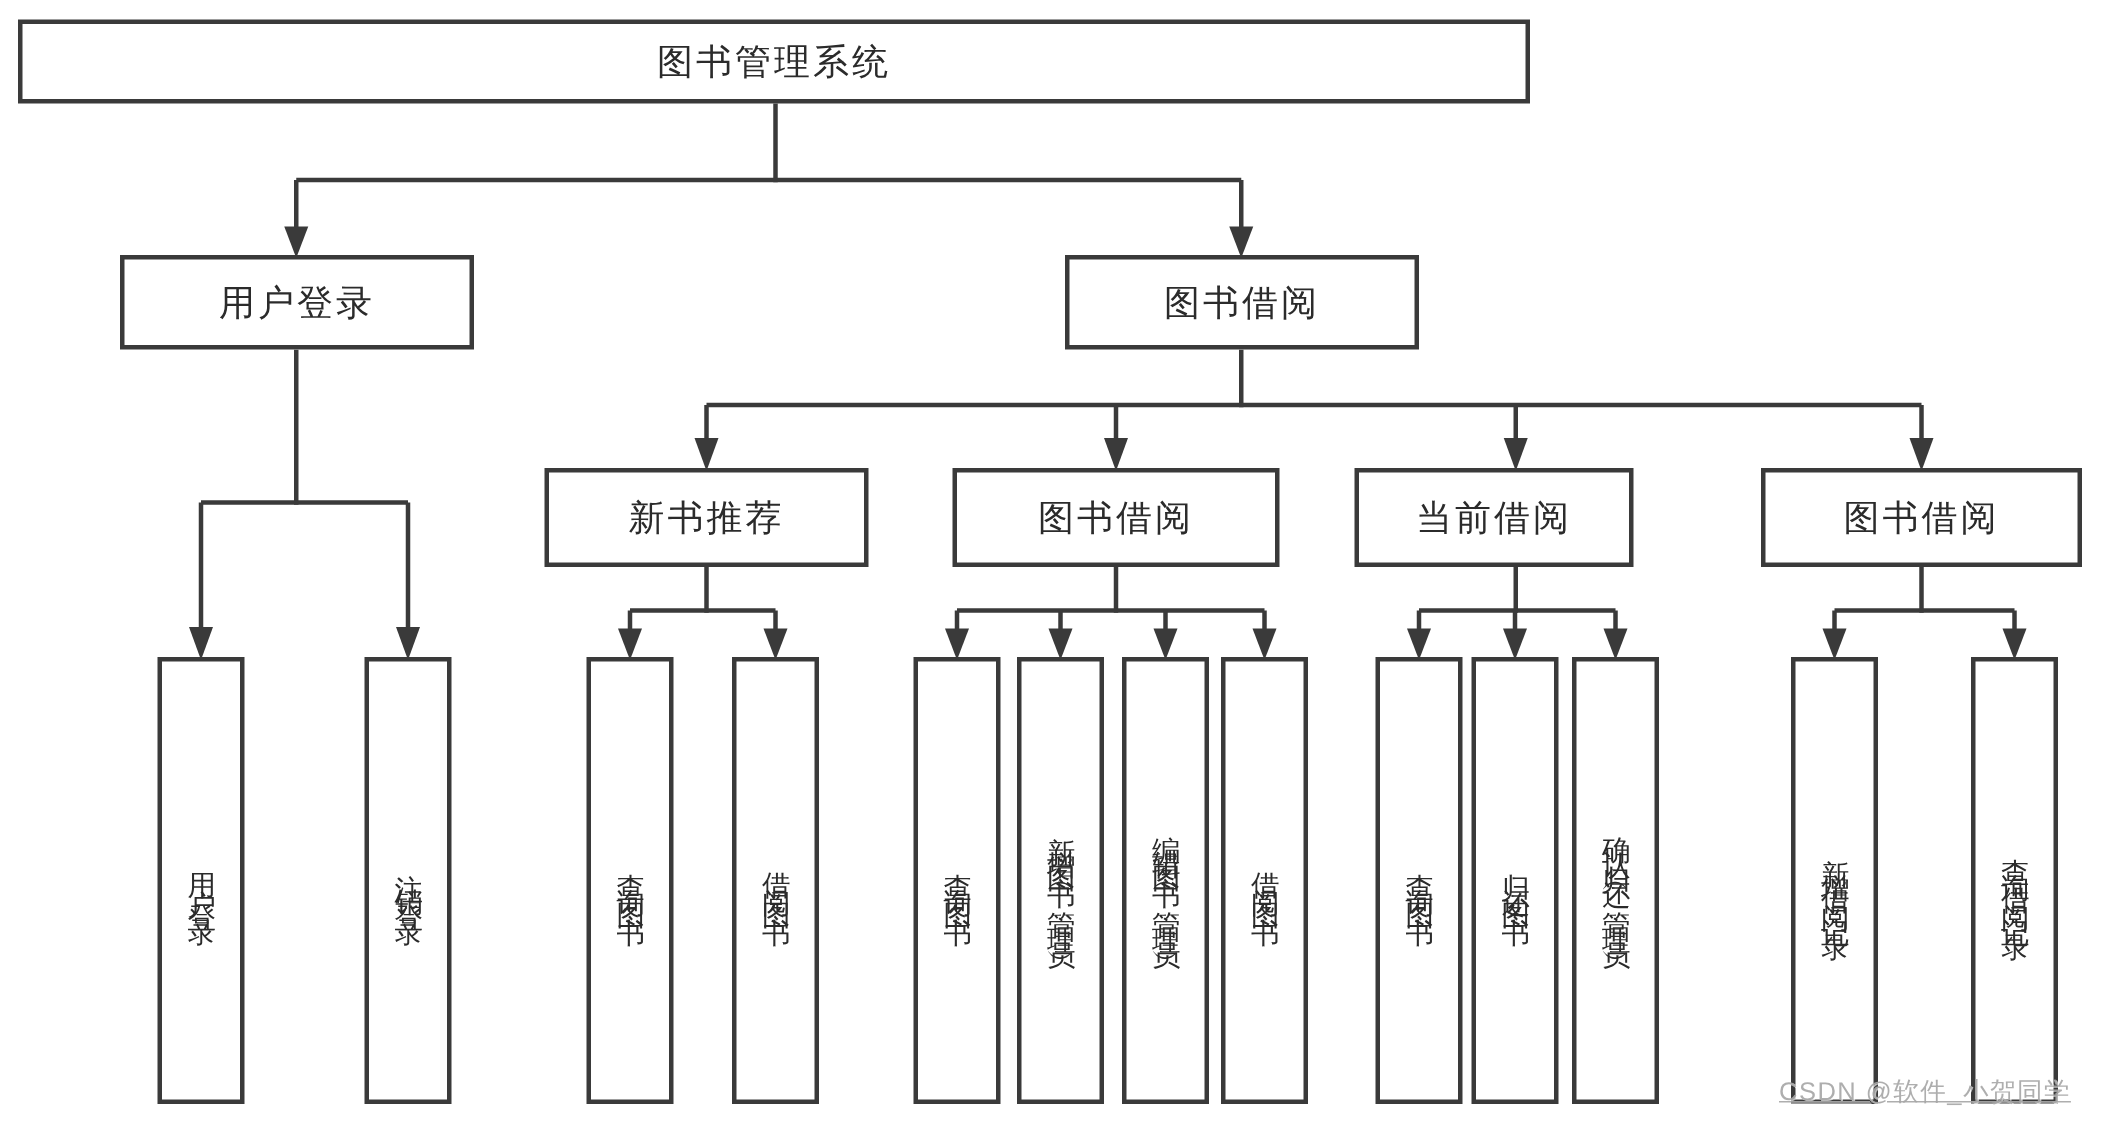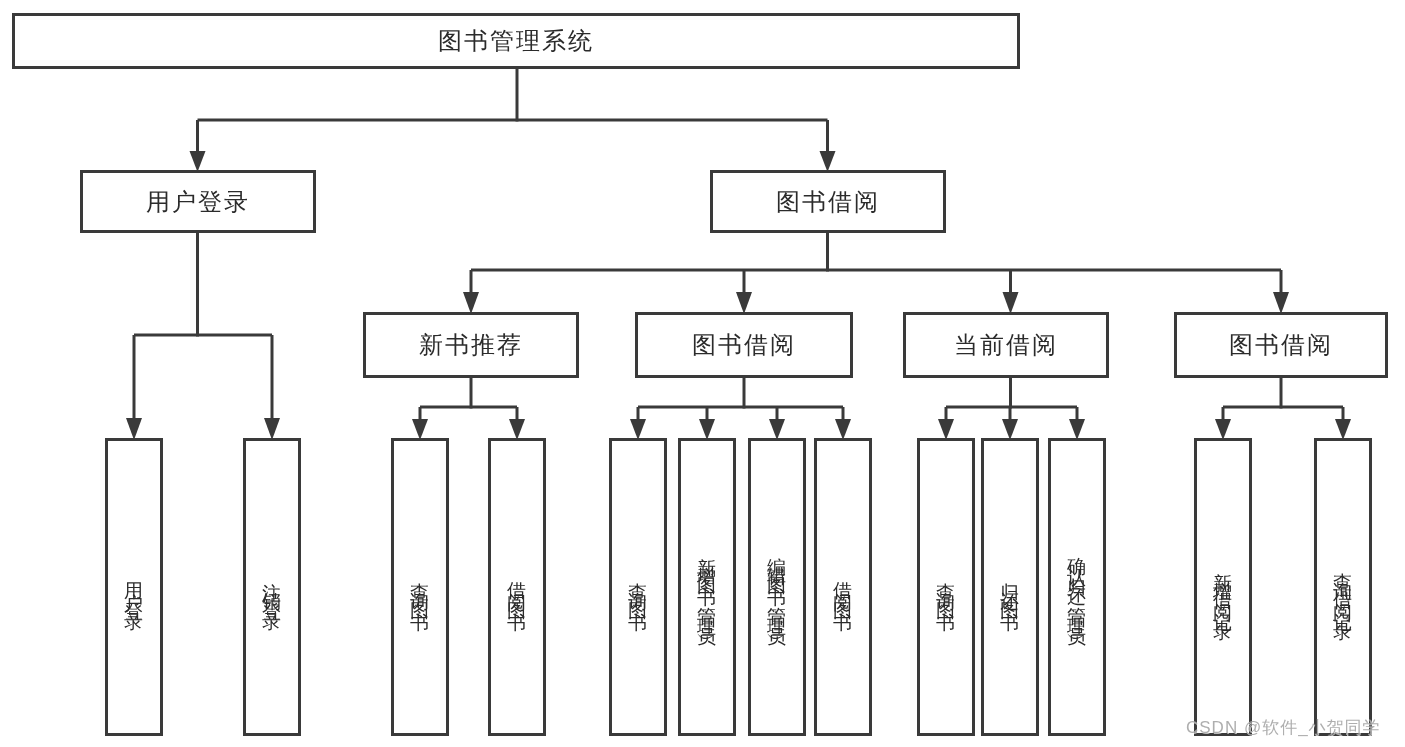--- a/index.html
+++ b/index.html
@@ -48,20 +48,21 @@
   .watermark {
     position: absolute;
     left: 1186px;
     top: 716px;
     font-size: 17px;
     letter-spacing: 1px;
     color: rgba(167, 167, 167, 0.92);
     text-shadow: 1px 1px 0 rgba(255, 255, 255, 0.65);
     white-space: nowrap;
     z-index: 5;
+    text-decoration: underline;
   }
 </style>
 </head>
 <body>
 
 <div class="canvas">
 
   <svg class="connectors" width="1405" height="747" viewBox="0 0 1405 747" stroke="#3a3a3a" stroke-width="3" fill="#3a3a3a">
 
     <g>
@@ -148,21 +149,21 @@
   <div class="node h-node" style="left:710px; top:170px; width:236px; height:63px;">
     <span>图书借阅</span>
   </div>
 
   <div class="node h-node" style="left:363px; top:312px; width:216px; height:66px;">
     <span>新书推荐</span>
   </div>
   <div class="node h-node" style="left:635px; top:312px; width:218px; height:66px;">
     <span>图书借阅</span>
   </div>
-  <div class="node h-node" style="left:903px; top:312px; width:206px; height:66px;">
+  <div class="node h-node" style="left:903px; top:312px; width:186px; height:66px;">
     <span>当前借阅</span>
   </div>
   <div class="node h-node" style="left:1174px; top:312px; width:214px; height:66px;">
     <span>图书借阅</span>
   </div>
 
   <div class="node leaf" style="left:105px; top:438px; width:58px; height:298px;">
     <span>用户登录</span>
   </div>
   <div class="node leaf" style="left:243px; top:438px; width:58px; height:298px;">

